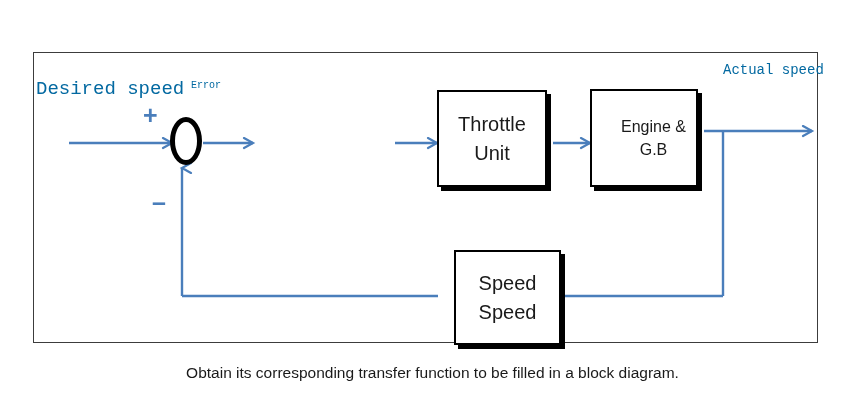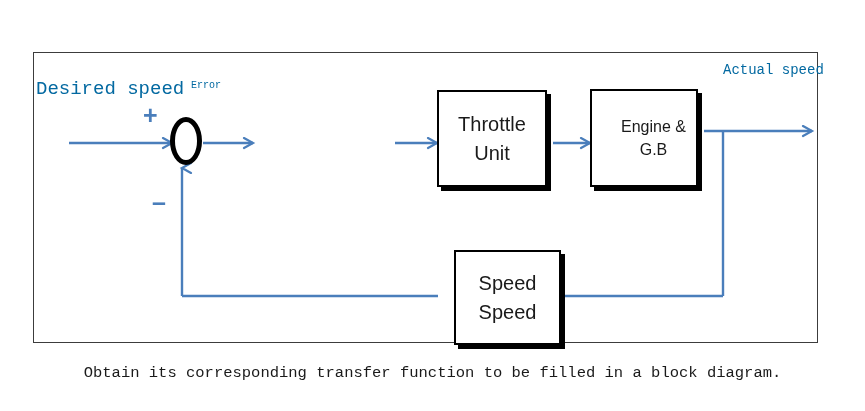--- a/index.html
+++ b/index.html
@@ -132,21 +132,21 @@
     font-size: 14px;
   }
   #caption {
     position: absolute;
     left: 0;
     top: 364px;
     width: 865px;
     text-align: center;
     font-size: 15.5px;
     color: #1a1a1a;
-    font-family: Liberation Mono, monospace;
+    font-family: Liberation Sans, sans-serif;
   }
 </style>
 </head>
 <body>
 
 <div id="stage">
 
   <div class="figure-frame"></div>
 
   <svg class="svg-layer" width="865" height="411" viewBox="0 0 865 411" xmlns="http://www.w3.org/2000/svg">

